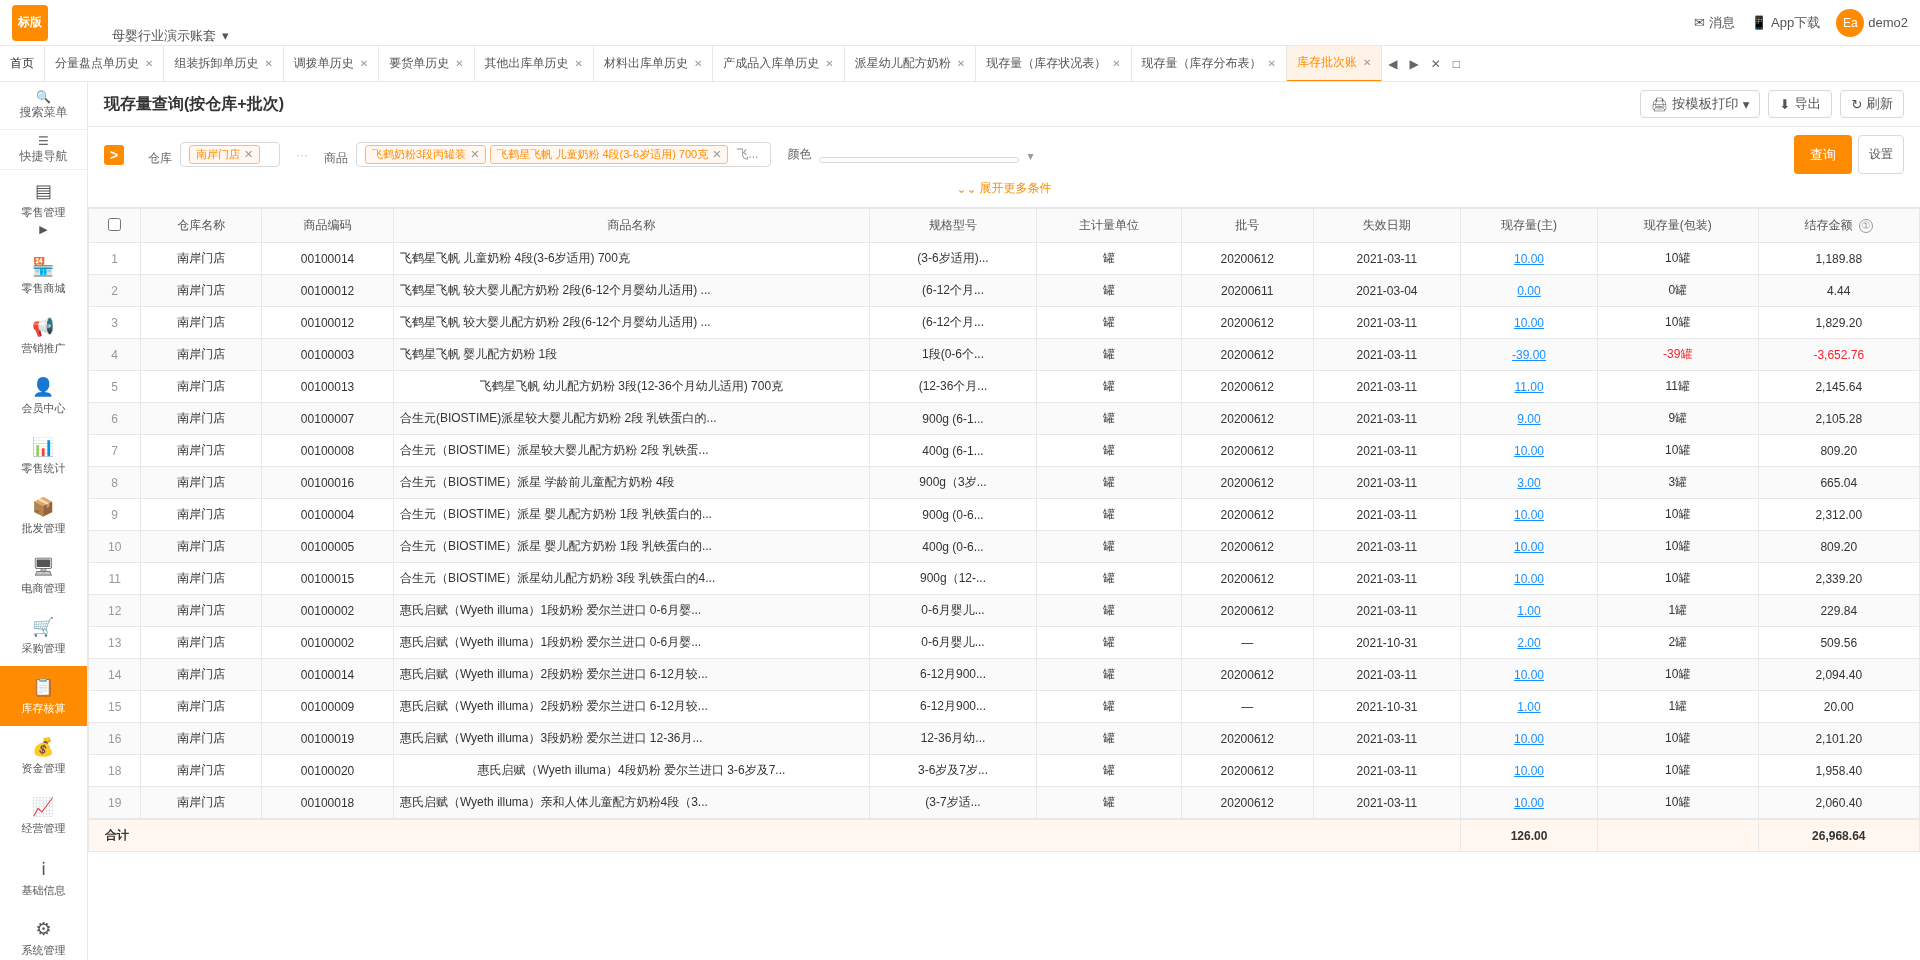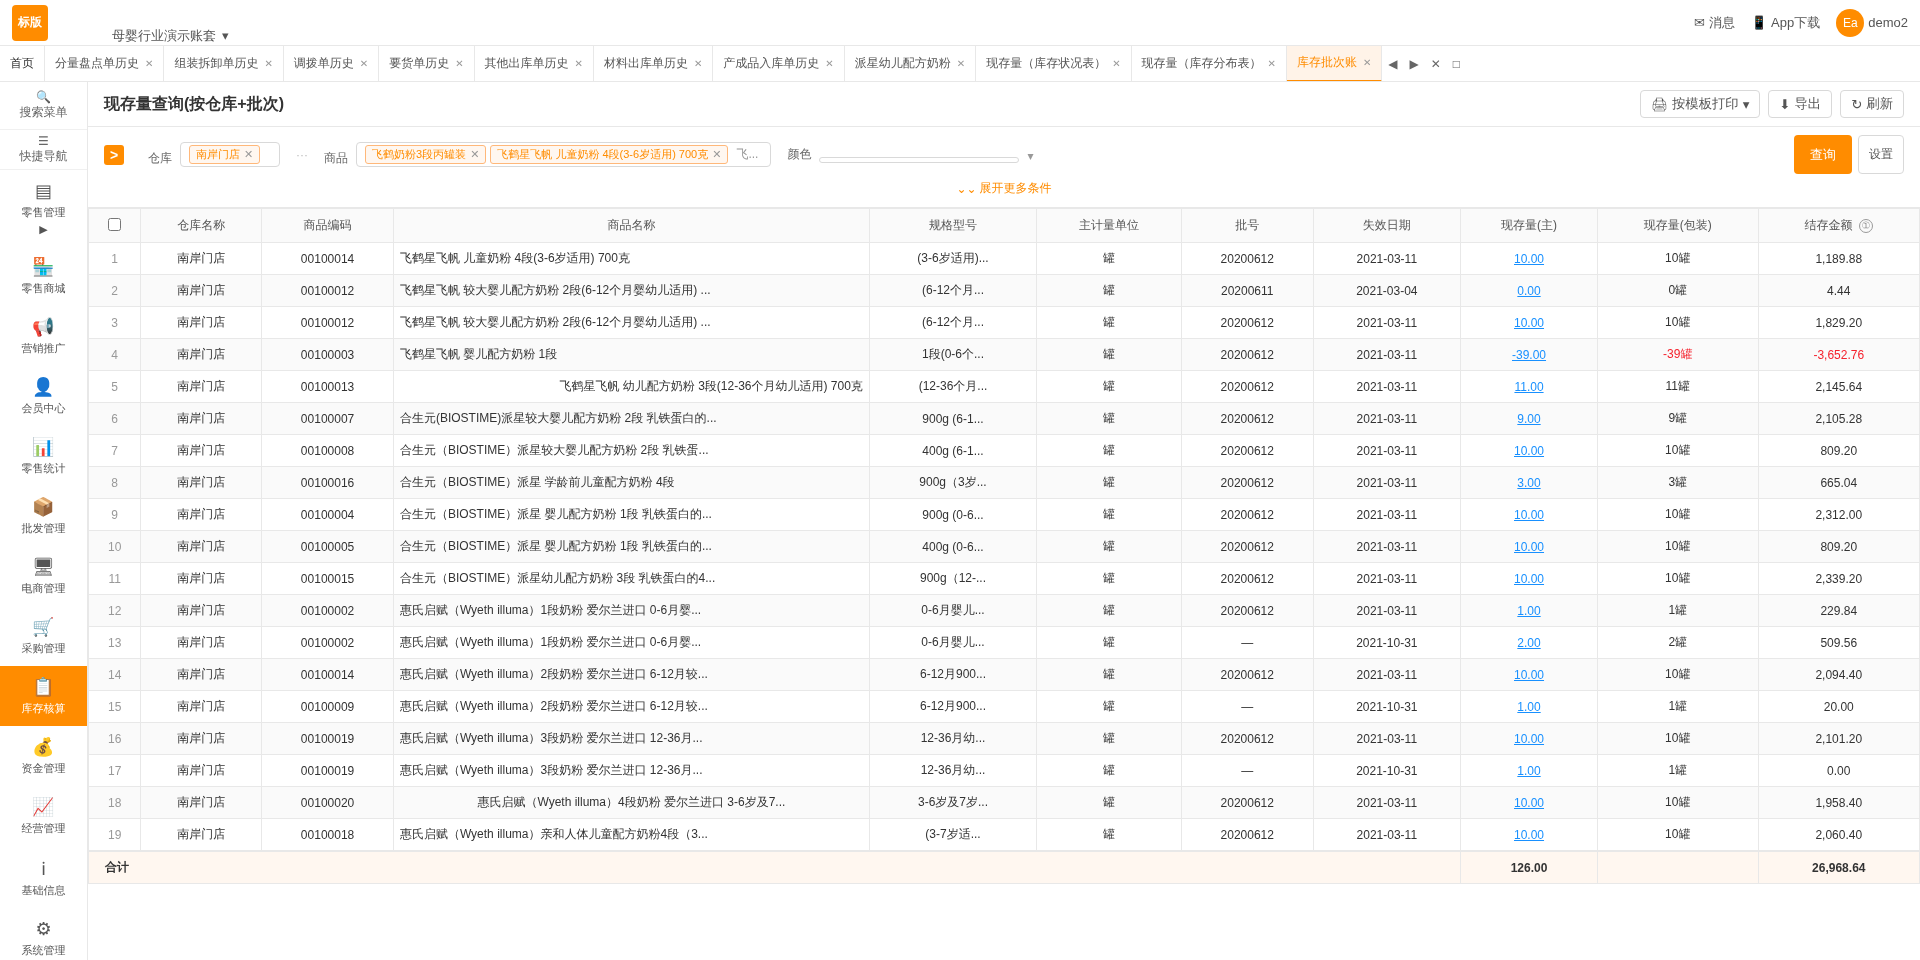--- a/index.html
+++ b/index.html
@@ -360,21 +360,21 @@
     <td>20200612</td>
     <td>2021-03-11</td>
     <td class="link-like negative">-39.00</td>
     <td class="negative">-39罐</td>
     <td class="negative">-3,652.76</td>
   </tr>
             <tr>
     <td class="row-num">5</td>
     <td>南岸门店</td>
     <td>00100013</td>
-    <td style="text-align:right;max-width:240px;overflow:hidden;text-overflow:ellipsis;white-space:nowrap;">飞鹤星飞帆 幼儿配方奶粉 3段(12-36个月幼儿适用) 700克</td>
+    <td style="text-align:center;max-width:240px;overflow:hidden;text-overflow:ellipsis;white-space:nowrap;">飞鹤星飞帆 幼儿配方奶粉 3段(12-36个月幼儿适用) 700克</td>
     <td>(12-36个月...</td>
     <td>罐</td>
     <td>20200612</td>
     <td>2021-03-11</td>
     <td class="link-like ">11.00</td>
     <td class="">11罐</td>
     <td class="">2,145.64</td>
   </tr>
             <tr>
     <td class="row-num">6</td>
@@ -511,33 +511,20 @@
     <td>南岸门店</td>
     <td>00100019</td>
     <td style="text-align:left;max-width:240px;overflow:hidden;text-overflow:ellipsis;white-space:nowrap;">惠氏启赋（Wyeth illuma）3段奶粉 爱尔兰进口 12-36月...</td>
     <td>12-36月幼...</td>
     <td>罐</td>
     <td>20200612</td>
     <td>2021-03-11</td>
     <td class="link-like ">10.00</td>
     <td class="">10罐</td>
     <td class="">2,101.20</td>
-  </tr>
-            <tr>
-    <td class="row-num">17</td>
-    <td>南岸门店</td>
-    <td>00100019</td>
-    <td style="text-align:left;max-width:240px;overflow:hidden;text-overflow:ellipsis;white-space:nowrap;">惠氏启赋（Wyeth illuma）3段奶粉 爱尔兰进口 12-36月...</td>
-    <td>12-36月幼...</td>
-    <td>罐</td>
-    <td>—</td>
-    <td>2021-10-31</td>
-    <td class="link-like ">1.00</td>
-    <td class="">1罐</td>
-    <td class="">0.00</td>
   </tr>
             <tr>
     <td class="row-num">18</td>
     <td>南岸门店</td>
     <td>00100020</td>
     <td style="text-align:center;max-width:240px;overflow:hidden;text-overflow:ellipsis;white-space:nowrap;">惠氏启赋（Wyeth illuma）4段奶粉 爱尔兰进口 3-6岁及7...</td>
     <td>3-6岁及7岁...</td>
     <td>罐</td>
     <td>20200612</td>
     <td>2021-03-11</td>

